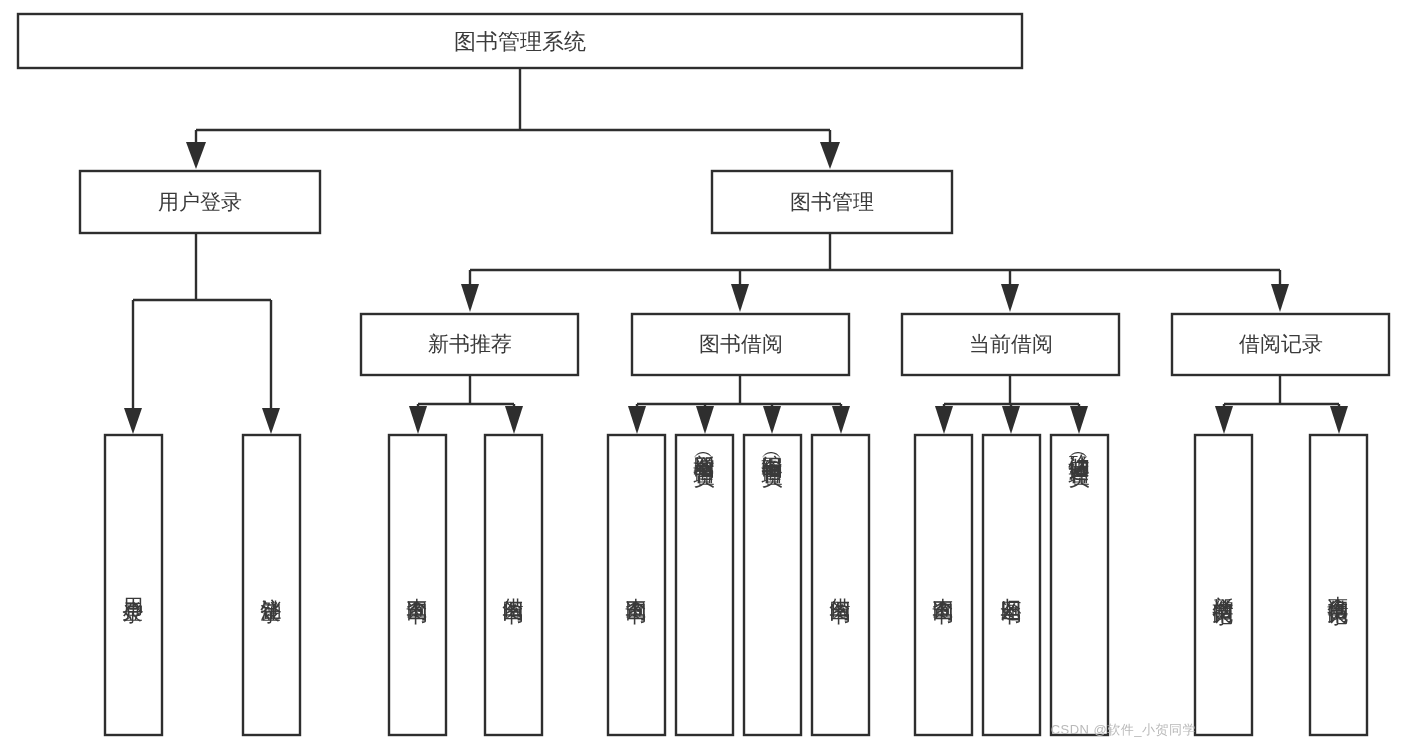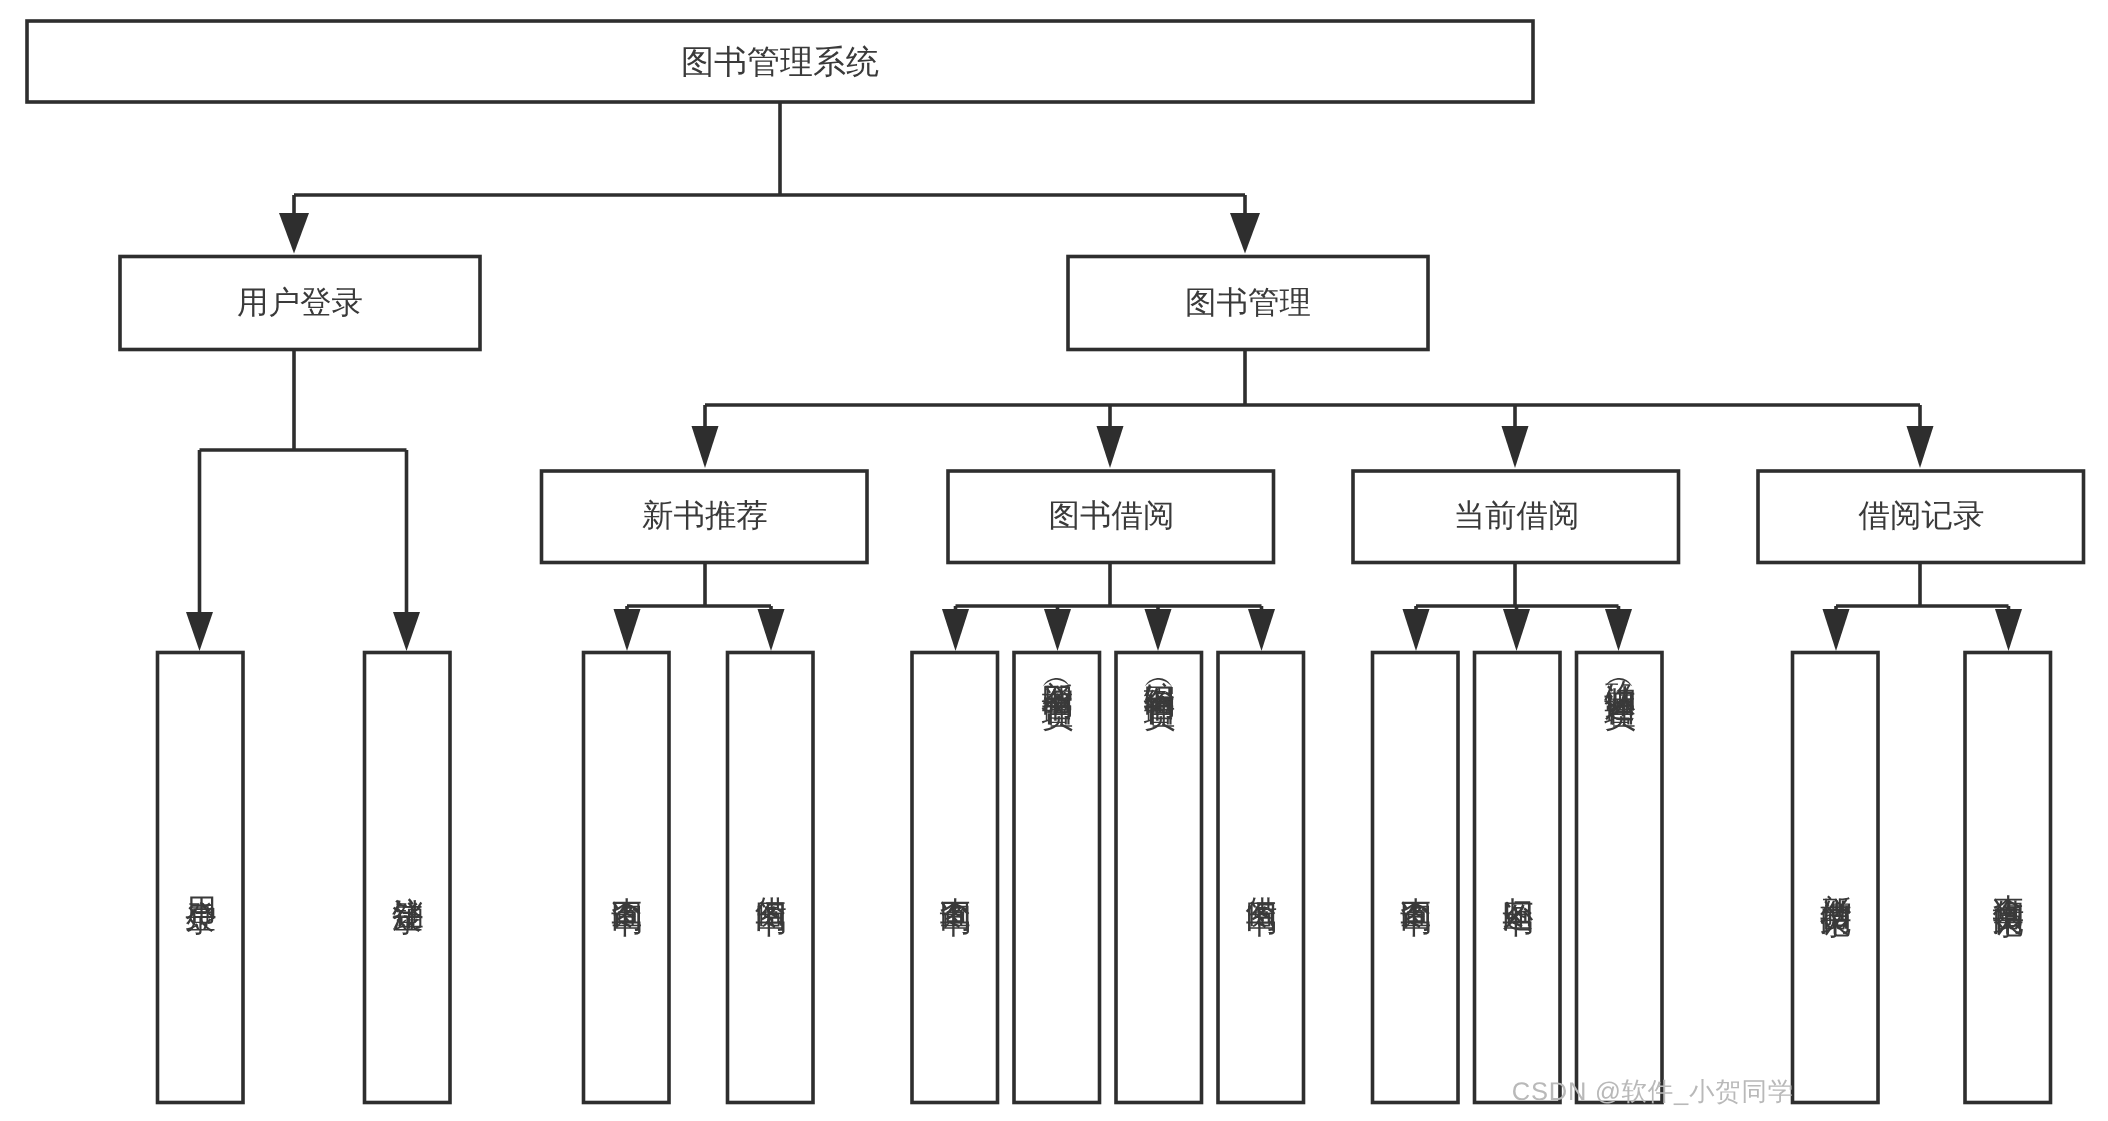--- a/index.html
+++ b/index.html
@@ -68,21 +68,21 @@
     line-height: 1.0;
     letter-spacing: 2px;
     color: #3a3a3a;
     white-space: nowrap;
   }
   .watermark {
     position: absolute;
     right: 12px;
     bottom: 8px;
     font-family: "Liberation Sans", "DejaVu Sans", sans-serif;
-    font-size: 17px;
+    font-size: 13px;
     color: #b9b9b9;
     letter-spacing: 0.5px;
     user-select: none;
     pointer-events: none;
   }
 </style>
 </head>
 <body>
 
 <div id="diagram-root">

